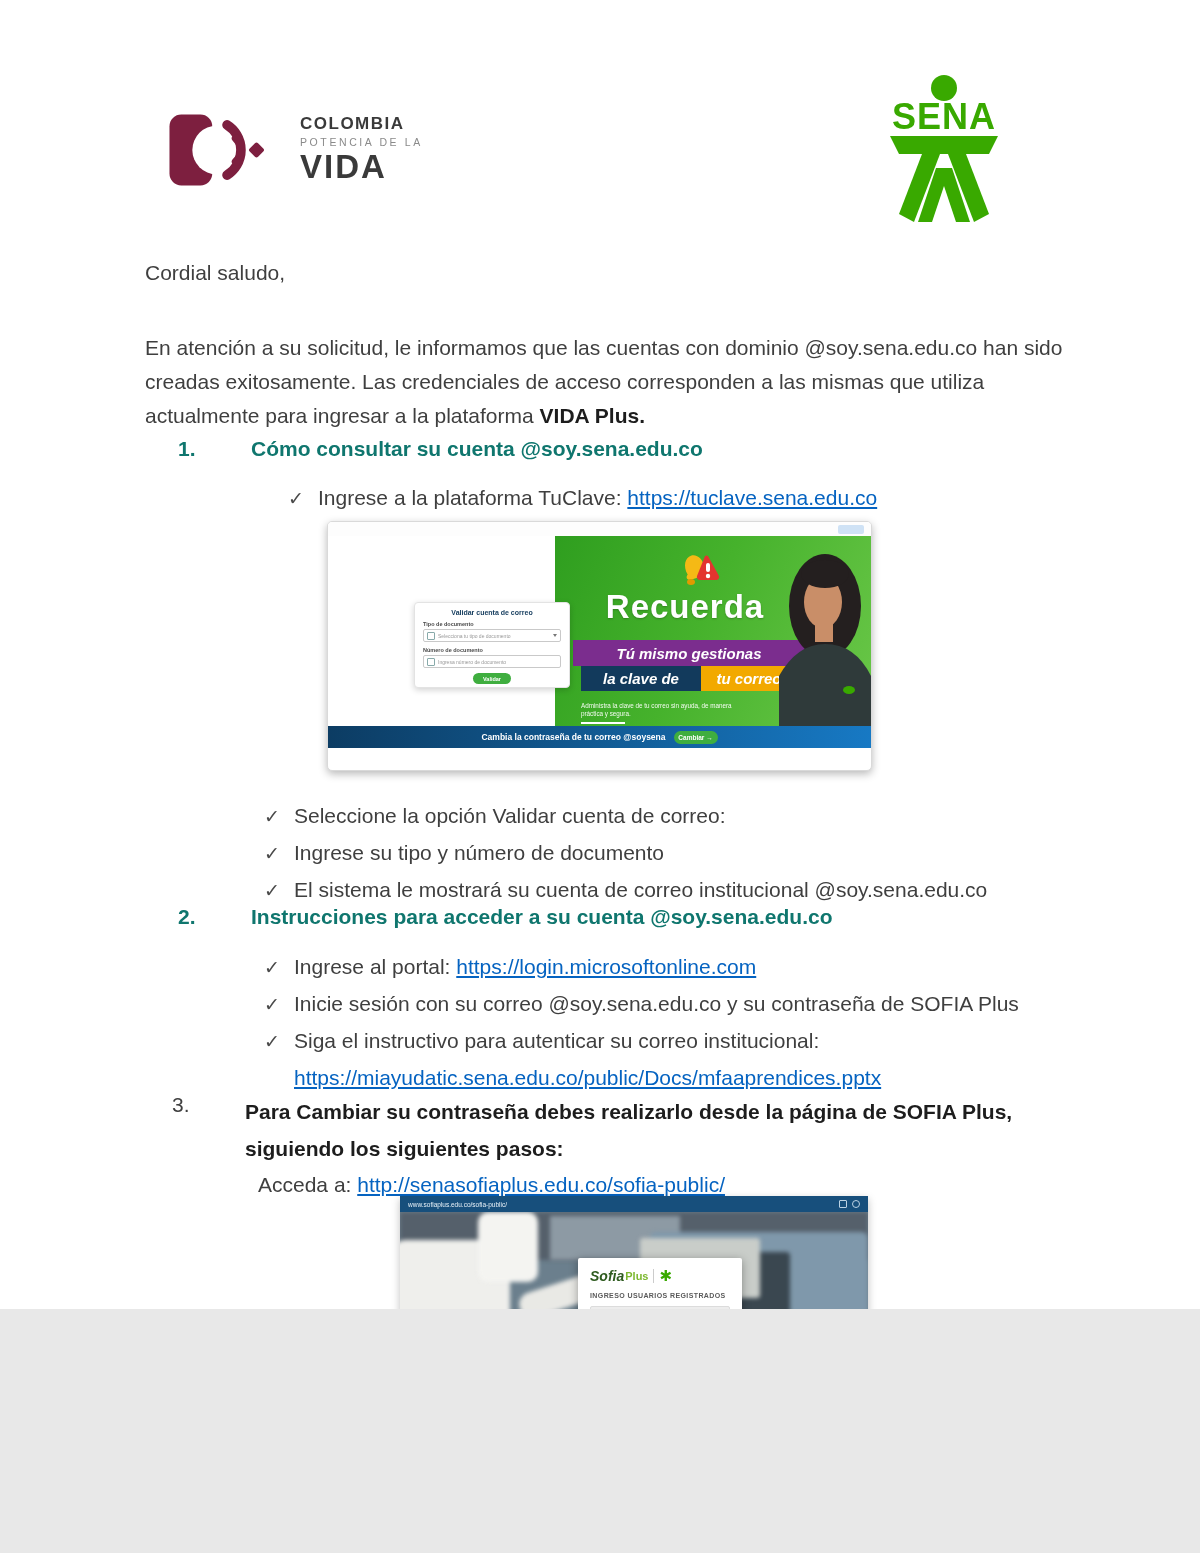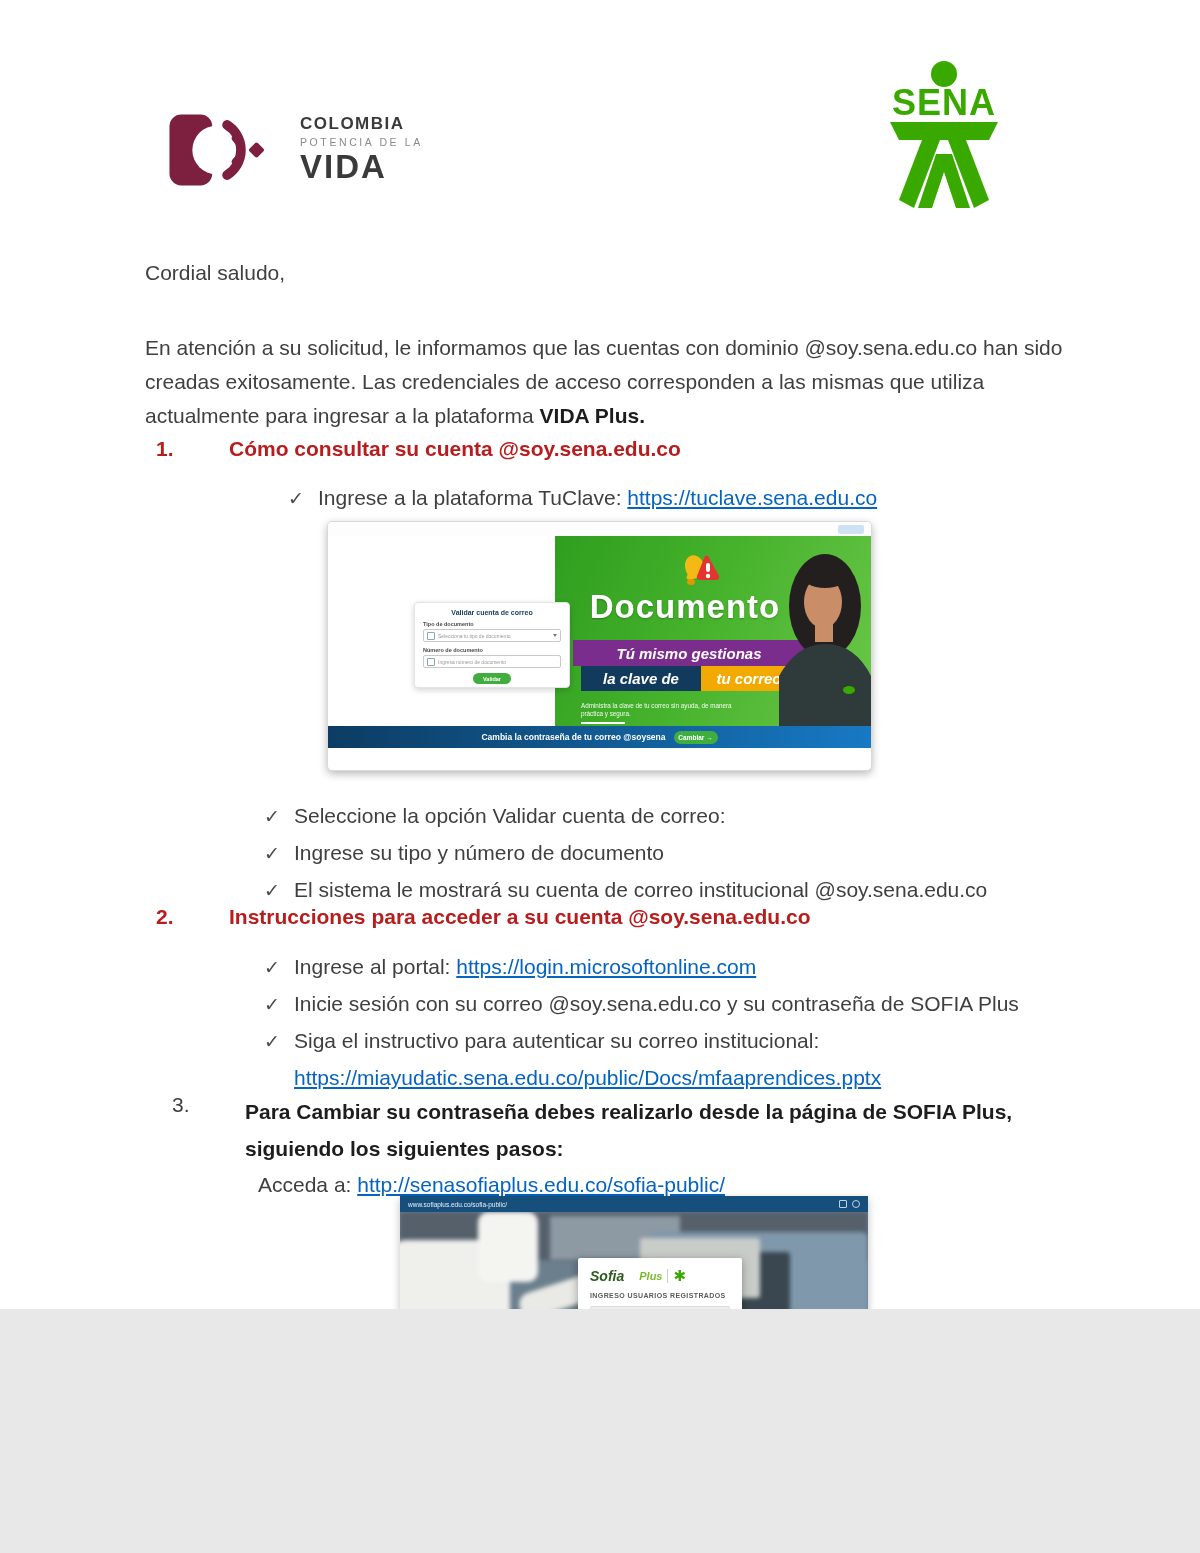--- a/index.html
+++ b/index.html
@@ -2,31 +2,31 @@
 <html><head>
 <meta charset="utf-8">
 <style>
   html,body{margin:0;padding:0;background:#e8e8e8;}
   .page{position:relative;width:1200px;height:1309px;background:#ffffff;margin:0 auto;
         font-family:"Liberation Sans", sans-serif;color:#3d3d3d;overflow:hidden;}
   .abs{position:absolute;}
   .body-text{font-size:21px;line-height:34px;color:#3f3f3f;}
   .bold{font-weight:bold;color:#1d1d1d;}
   a.doclink{color:#0563C1;text-decoration:underline;}
-  .heading-row{position:absolute;left:156px;font-size:21px;font-weight:bold;color:#b91c1c;}
+  .heading-row{position:absolute;left:178px;font-size:21px;font-weight:bold;color:#0f766e;}
   .heading-num{display:inline-block;width:73px;}
   .check-line{position:absolute;left:264px;font-size:21px;color:#3f3f3f;white-space:nowrap;}
   .check{display:inline-block;width:22px;color:#4a4a4a;margin-right:8px;font-size:19px;}
   
   .col-logo{left:168px;top:98px;width:420px;height:104px;display:flex;align-items:center;}
   .col-text{margin-left:14px;}
   .col-l1{font-size:17px;font-weight:bold;color:#3a3a3a;letter-spacing:1.5px;}
   .col-l2{font-size:10.5px;color:#8a8a8a;letter-spacing:2.6px;margin-top:2px;}
   .col-l3{font-size:33px;font-weight:bold;color:#3a3a3a;letter-spacing:2px;margin-top:0px;}
-  .sena-logo{left:876px;top:60px;width:140px;height:150px;}
+  .sena-logo{left:876px;top:74px;width:140px;height:150px;}
   
   .shot1{left:327px;top:521px;width:543px;height:248px;background:#fff;border:1px solid #d9d9d9;
          border-radius:5px;box-shadow:0 3px 8px rgba(0,0,0,.28);overflow:hidden;}
   .shot1-topstrip{position:absolute;left:0;top:0;width:100%;height:14px;background:#fdfdfd;}
   .shot1-bluebtn{position:absolute;right:7px;top:3px;width:26px;height:9px;background:#cfe2f5;border-radius:2px;}
   .tc-main{position:absolute;left:0;top:14px;width:100%;height:212px;background:#ffffff;}
   .tc-green{position:absolute;left:227px;top:0;width:316px;height:212px;
             background:linear-gradient(115deg,#2f9e1f 0%,#46b22c 45%,#6cc84a 100%);overflow:hidden;}
   .tc-card{position:absolute;left:86px;top:66px;width:156px;height:86px;background:#fff;border:1px solid #e3e3e3;
            border-radius:4px;box-shadow:0 2px 6px rgba(0,0,0,.18);padding:6px 8px;box-sizing:border-box;z-index:3;}
@@ -62,21 +62,21 @@
   .sp-url{color:#e8f1f8;font-size:6.5px;}
   .sp-abicons{margin-left:auto;display:flex;gap:5px;}
   .sp-abicon{width:6px;height:6px;border:1px solid #bcd3e4;border-radius:1px;}
   .sp-photo{position:absolute;left:0;top:16px;width:100%;height:276px;overflow:hidden;
             background:linear-gradient(180deg,#8fa3b0 0%,#74randomize 0%,#74playbook 0%,#74889a 60%,#5f7280 100%);}
   .ph{position:absolute;filter:blur(2px);}
   .sp-card{position:absolute;left:178px;top:46px;width:164px;height:200px;background:#ffffff;border-radius:2px;
            box-shadow:0 2px 10px rgba(0,0,0,.35);padding:10px 12px;box-sizing:border-box;z-index:5;}
   .sp-logo-row{display:flex;align-items:center;}
   .sp-logo-sofia{font-size:14px;font-weight:bold;font-style:italic;color:#2e5b1f;}
-  .sp-logo-plus{font-size:11px;font-weight:bold;font-style:italic;color:#7cb82f;margin-left:15px;}
+  .sp-logo-plus{font-size:11px;font-weight:bold;color:#7cb82f;margin-left:1px;}
   .sp-logo-sep{width:1px;height:14px;background:#cccccc;margin:0 5px;}
   .sp-logo-star{color:#39A900;font-size:15px;line-height:14px;}
   .sp-heading{margin-top:8px;font-size:7px;font-weight:bold;color:#5a5a5a;letter-spacing:.4px;}
   .sp-input{margin-top:7px;height:20px;background:#ededed;border:1px solid #dcdcdc;border-radius:2px;
             display:flex;align-items:center;padding:0 5px;font-size:6.5px;color:#8a8a8a;}
   .sp-input svg{margin-right:4px;flex:none;}
   .sp-chev{margin-left:auto;width:0;height:0;border-left:3px solid transparent;border-right:3px solid transparent;border-top:3.5px solid #888;}
   .sp-forgot{margin-top:6px;font-size:6px;color:#4e7d52;display:flex;align-items:center;gap:3px;}
   .sp-submit{margin-top:19px;height:24px;background:#53b94e;border-radius:2px;color:#fff;font-size:7.5px;
              font-weight:bold;letter-spacing:.8px;display:flex;align-items:center;justify-content:center;}
@@ -154,21 +154,21 @@
       </div>
 
       <div class="tc-green">
         <svg class="tc-bell" width="48" height="38" viewBox="0 0 48 38">
           <path d="M14 28 C8 28 8 24 11 22 C9 12 14 5 20 5 C26 5 31 12 29 22 C32 24 32 28 26 28 Z" fill="#f5b915" transform="rotate(-18 20 18)"></path>
           <ellipse cx="16" cy="32" rx="4" ry="3" fill="#e09a00"></ellipse>
           <path d="M33 6 L44 26 A3 3 0 0 1 41 30 L25 30 A3 3 0 0 1 22 26 L30 6 A2.5 2.5 0 0 1 33 6 Z" fill="#e3342f"></path>
           <rect x="31" y="13" width="4" height="9" rx="2" fill="#ffffff"></rect>
           <circle cx="33" cy="26" r="2.2" fill="#ffffff"></circle>
         </svg>
-        <div class="tc-headline">Documento</div>
+        <div class="tc-headline">Recuerda</div>
         <div class="tc-band1">Tú mismo gestionas</div>
         <div class="tc-band2">la clave de</div>
         <div class="tc-band3">tu correo</div>
         <div class="tc-caption">Administra la clave de tu correo sin ayuda, de manera práctica y segura.</div>
         <div class="tc-underline"></div>
         <svg class="tc-woman" width="104" height="208" viewBox="0 0 104 208">
           <ellipse cx="52" cy="66" rx="36" ry="52" fill="#241f1f"></ellipse>
           <ellipse cx="50" cy="62" rx="19" ry="26" fill="#c98e68"></ellipse>
           <ellipse cx="52" cy="34" rx="24" ry="14" fill="#241f1f"></ellipse>
           <rect x="42" y="84" width="18" height="18" fill="#c98e68"></rect>

